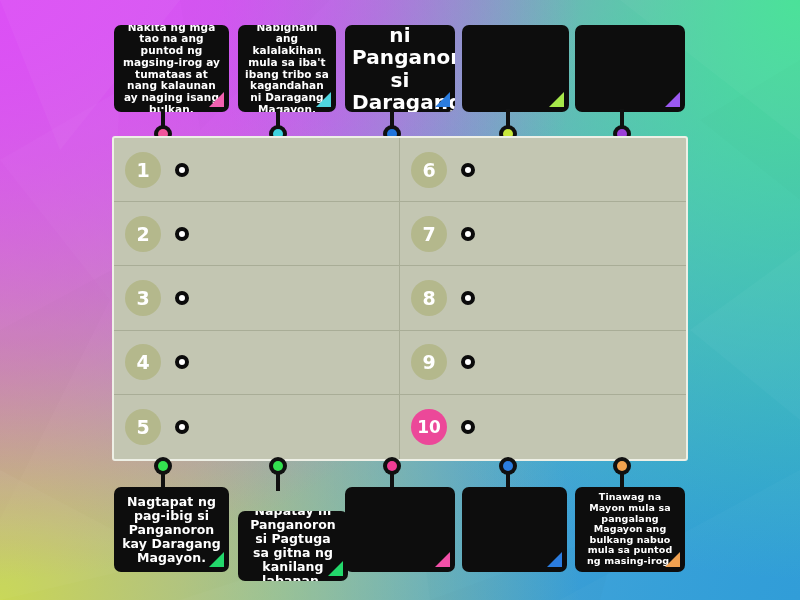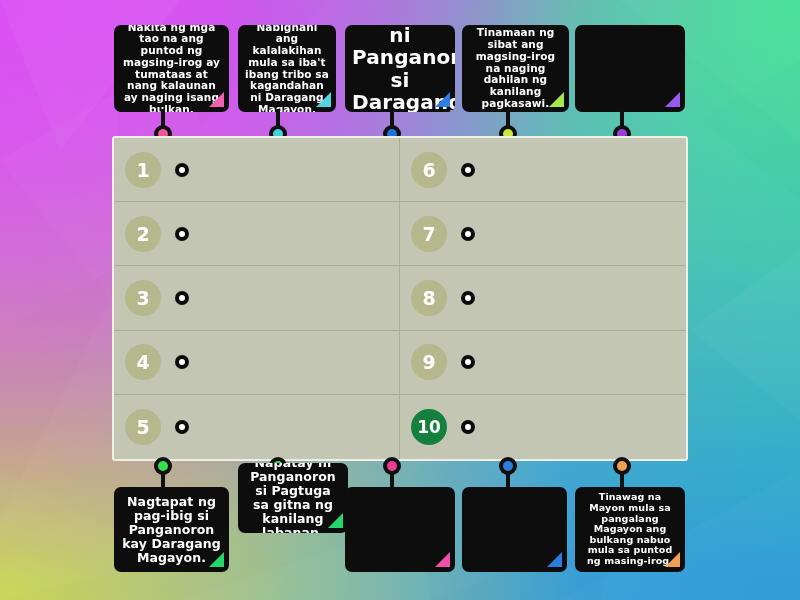--- a/index.html
+++ b/index.html
@@ -203,21 +203,20 @@
       <span class="corner" style="border-color: transparent transparent rgb(43, 125, 224);"></span>
     </div>
     <div class="pin down" id="tp2" style="left: 383px; top: 109px;">
       <span class="stem"></span>
       <span class="head">
           <i style="background: rgb(31, 116, 219);"></i>
         </span>
     </div>
 
     <div class="card" id="tc3" style="left: 462px; top: 25px; width: 107px; height: 87px; font-size: 10.5px;">
-      <span class="txt">Tinamaan ng sibat ang magsing-irog na naging dahilan ng kanilang pagkasawi.</span>
       <span class="corner" style="border-color: transparent transparent rgb(166, 232, 74);"></span>
     </div>
     <div class="pin down" id="tp3" style="left: 499px; top: 109px;">
       <span class="stem"></span>
       <span class="head">
           <i style="background: rgb(200, 232, 60);"></i>
         </span>
     </div>
 
     <div class="card" id="tc4" style="left: 575px; top: 25px; width: 110px; height: 87px; font-size: 10.5px;">
@@ -266,21 +265,21 @@
       </div>
       <div class="slot-row">
         <span class="badge" style="background: rgb(180, 184, 140);">8</span>
         <span class="target"></span>
       </div>
       <div class="slot-row">
         <span class="badge" style="background: rgb(180, 184, 140);">9</span>
         <span class="target"></span>
       </div>
       <div class="slot-row last">
-        <span class="badge wide" style="background: #15803d;">10</span>
+        <span class="badge wide" style="background: #ec4899;">10</span>
         <span class="target"></span>
       </div>
     </div>
   </div>
 
   <div>
     <div class="pin up" id="bp0" style="left: 154px; top: 457px;">
       <span class="head">
           <i style="background: rgb(51, 224, 79);"></i>
         </span>
@@ -290,21 +289,21 @@
       <span class="txt">Nagtapat ng pag-ibig si Panganoron kay Daragang Magayon.</span>
       <span class="corner" style="border-color: transparent transparent rgb(35, 216, 107);"></span>
     </div>
 
     <div class="pin up" id="bp1" style="left: 269px; top: 457px;">
       <span class="head">
           <i style="background: rgb(51, 224, 79);"></i>
         </span>
       <span class="stem"></span>
     </div>
-    <div class="card" id="bc1" style="left: 238px; top: 463px; width: 110px; height: 70px; font-size: 12.5px;">
+    <div class="card" id="bc1" style="left: 238px; top: 511px; width: 110px; height: 70px; font-size: 12.5px;">
       <span class="txt">Napatay ni Panganoron si Pagtuga sa gitna ng kanilang labanan.</span>
       <span class="corner" style="border-color: transparent transparent rgb(35, 216, 107);"></span>
     </div>
 
     <div class="pin up" id="bp2" style="left: 383px; top: 457px;">
       <span class="head">
           <i style="background: rgb(239, 60, 148);"></i>
         </span>
       <span class="stem"></span>
     </div>

